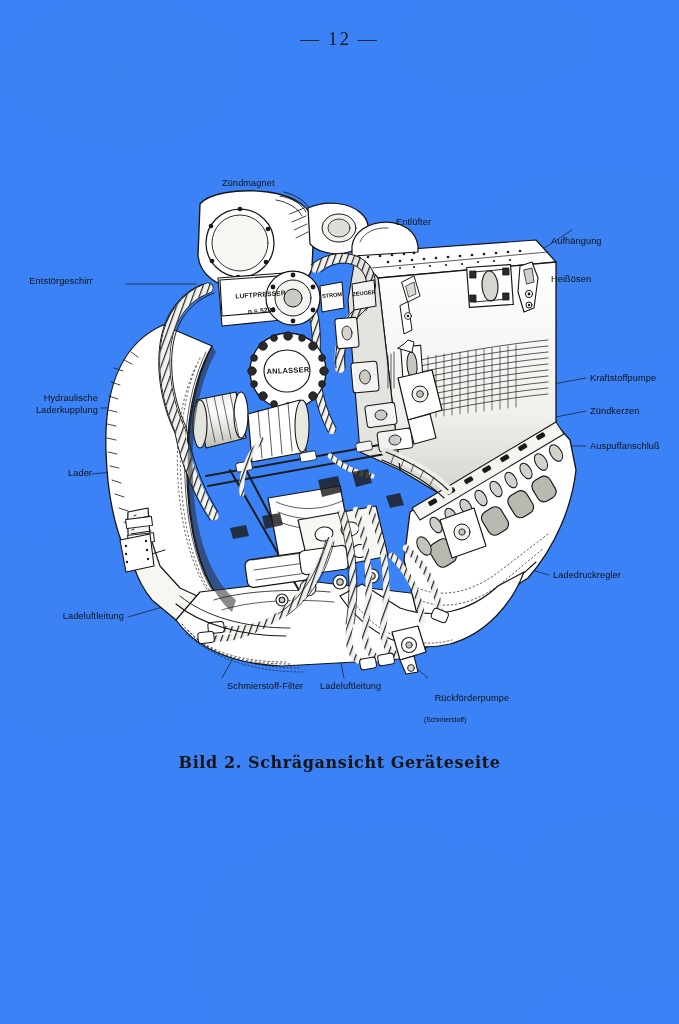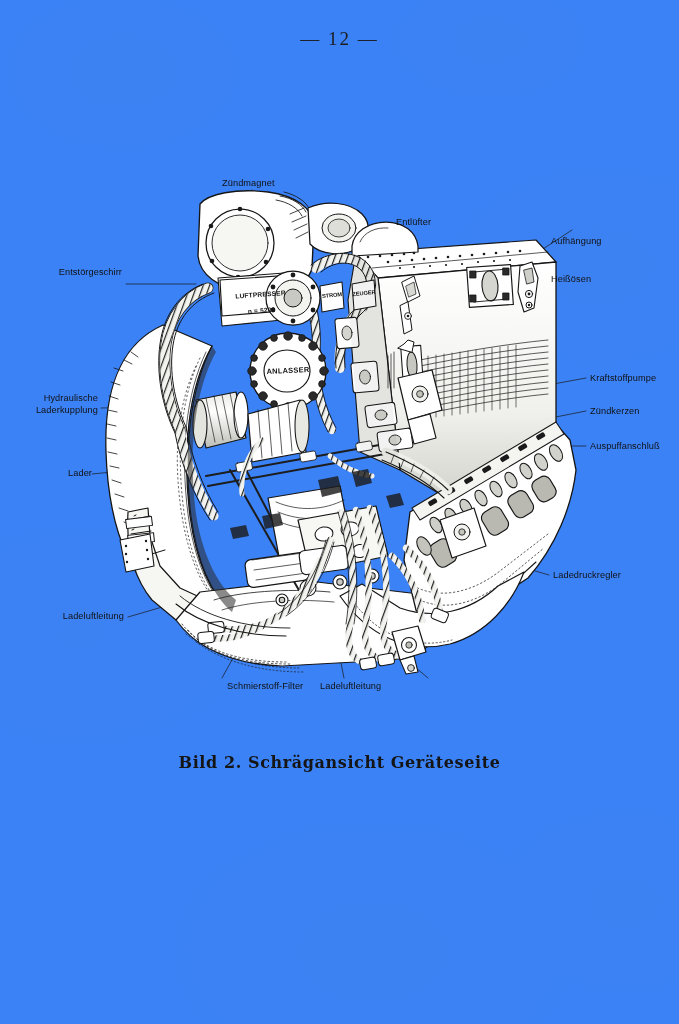--- a/index.html
+++ b/index.html
@@ -679,37 +679,41 @@
   <div class="plate-text" style="left:351px; top:290px; width:26px; font-size:5.6px; transform:rotate(-6deg);">ZEUGER</div>
 
   <div class="callout" style="left:222px; top:178px;">Zündmagnet</div>
 
   <div class="callout" style="left:396px; top:217px;">Entlüfter</div>
 
   <div class="callout" style="left:551px; top:219px;margin-top:17px;">Aufhängung</div>
 
   <div class="callout" style="left:551px; top:274px;">Heißösen</div>
 
-  <div class="callout r" style="left:0px; top:267px; width:122px;">Entstörgeschirr</div>
+  <div class="callout r" style="left:0px; top:276px; width:122px;text-align:center;">Entstörgeschirr</div>
 
   <div class="callout" style="left:590px; top:373px;">Kraftstoffpumpe</div>
 
   <div class="callout" style="left:590px; top:406px;">Zündkerzen</div>
 
   <div class="callout" style="left:590px; top:441px;">Auspuffanschluß</div>
 
   <div class="callout r" style="left:0px; top:393px; width:98px;">Hydraulische
 Laderkupplung</div>
 
   <div class="callout r" style="left:4px; top:468px; width:88px;">Lader</div>
 
   <div class="callout" style="left:553px; top:570px;">Ladedruckregler</div>
 
   <div class="callout r" style="left:0px; top:611px; width:124px;">Ladeluftleitung</div>
 
   <div class="callout" style="left:205px; top:681px;margin-left:22px;">Schmierstoff-Filter</div>
 
   <div class="callout" style="left:320px; top:681px;">Ladeluftleitung</div>
 
+  <div class="callout" style="left:424px; top:681px;">
+    <span>Rückförderpumpe</span>
+    <span class="callout sub" style="display:block; position:static;">(Schmierstoff)</span>
+  </div>
 
   <div id="figure-caption">Bild 2. Schrägansicht Geräteseite</div>
 
 </div>
 
 </body></html>

